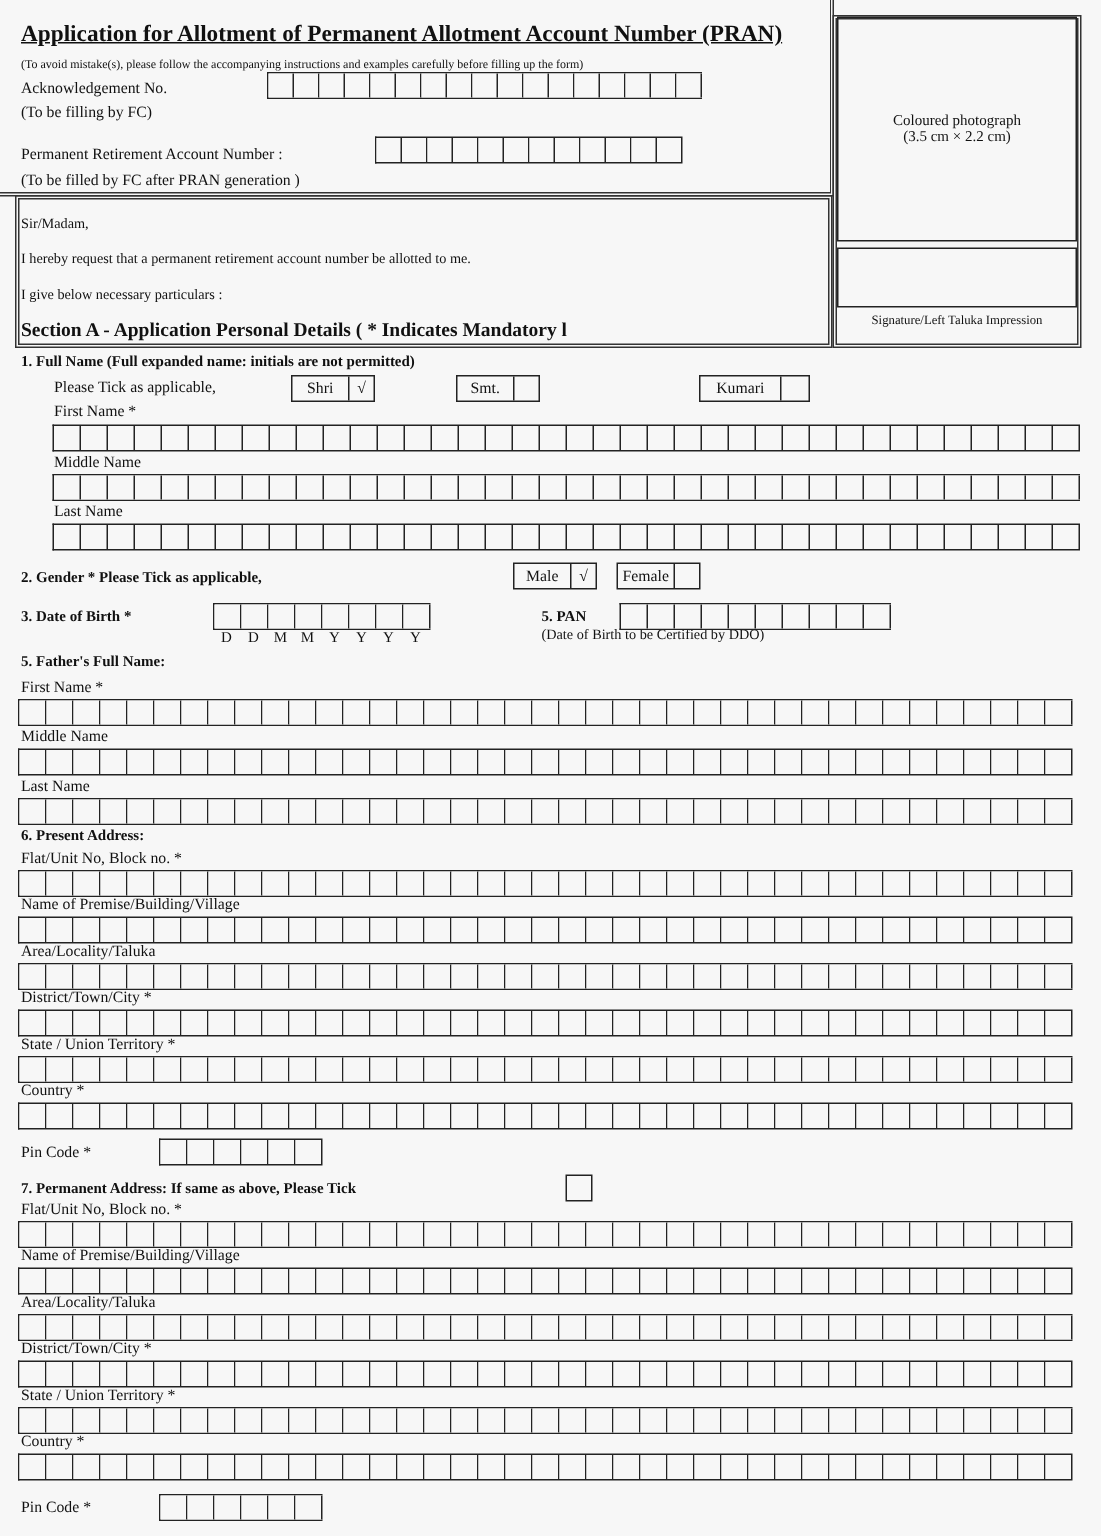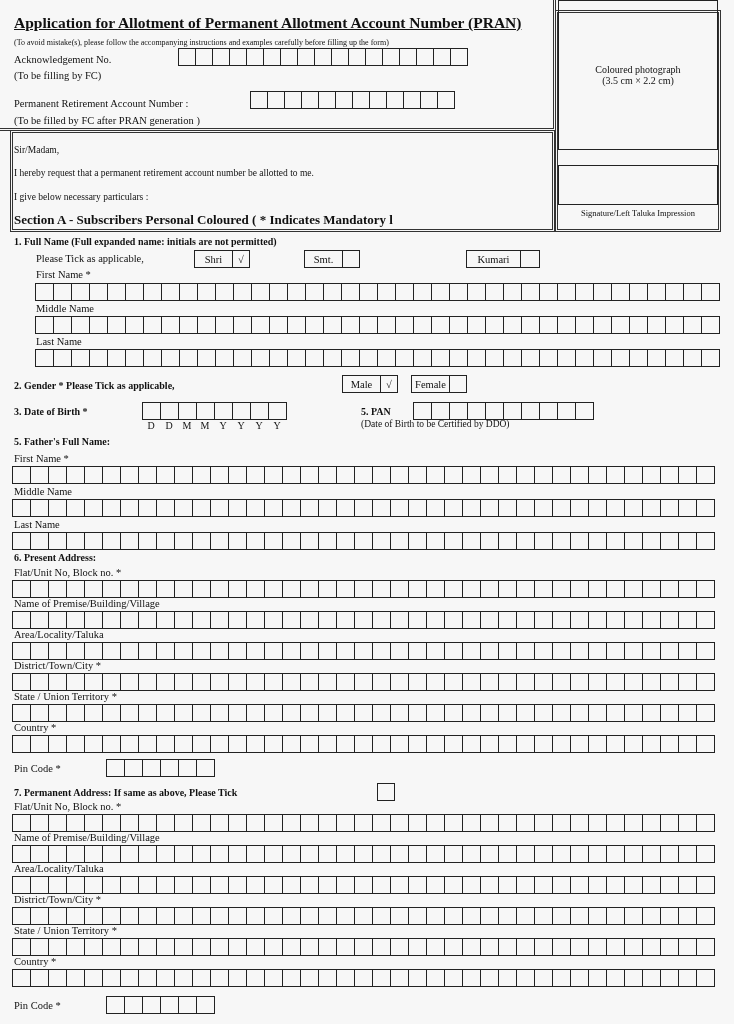--- a/index.html
+++ b/index.html
@@ -56,32 +56,32 @@
     <div class="cell" style="width: 17px;"></div>
     <div class="cell" style="width: 17px;"></div>
     <div class="cell" style="width: 17px;"></div>
     <div class="cell" style="width: 17px;"></div>
     <div class="cell" style="width: 17px;"></div>
     <div class="cell" style="width: 17px;"></div>
     <div class="cell" style="width: 17px;"></div>
   </div>
 
 <div class="frame" style="left:555px; top:10px; width:166px; height:222px;"></div>
-<div class="abs" style="left:558px; top:0; width:160px; height:150px; border:1.5px solid #222; box-sizing:border-box; display:flex; flex-direction:column; align-items:center; justify-content:center; font-size:10px;">
+<div class="abs" style="left:558px; top:11px; width:160px; height:150px; border:1.5px solid #222; box-sizing:border-box; display:flex; flex-direction:column; align-items:center; justify-content:center; font-size:10px;">
   <div>Coloured photograph</div>
   <div>(3.5 cm × 2.2 cm)</div>
 </div>
 <div class="abs" style="left:558px; top:165px; width:160px; height:40px; border:1px solid #222; box-sizing:border-box;"></div>
 <div class="abs" style="left:558px; top:206px; width:160px; height:22px; font-size:8.5px; text-align:center; line-height:14px;">Signature/Left Taluka Impression</div>
 
 <div class="frame" style="left:10px; top:130px; width:545px; height:102px;"></div>
 <div class="t lbl" style="left:14px; top:145px; font-size:9.5px;">Sir/Madam,</div>
 <div class="t lbl" style="left:14px; top:168px; font-size:9.5px;">I hereby request that a permanent retirement account number be allotted to me.</div>
 <div class="t lbl" style="left:14px; top:192px; font-size:9.5px;">I give below necessary particulars :</div>
-<div class="t bold" style="left:14px; top:212px; font-size:13px;">Section  A - Subscribers Personal Coloured  ( * Indicates Mandatory l</div>
+<div class="t bold" style="left:14px; top:212px; font-size:13px;">Section  A - Application Personal Details  ( * Indicates Mandatory l</div>
 
 <div class="t lbl bold" style="left:14px; top:236px; font-size:10px;">1. Full Name (Full expanded name: initials are not permitted)</div>
 <div class="t lbl" style="left:36px; top:253px;">Please Tick   as applicable,</div>
 
 <div class="tickbox" style="left:194px; top:250px; width:56px;">
   <div class="tl" style="width:38px;">Shri</div>
   <div class="tc" style="width:16px;">√</div>
 </div>
 <div class="tickbox" style="left:304px; top:250px; width:56px;">
   <div class="tl" style="width:38px;">Smt.</div>

